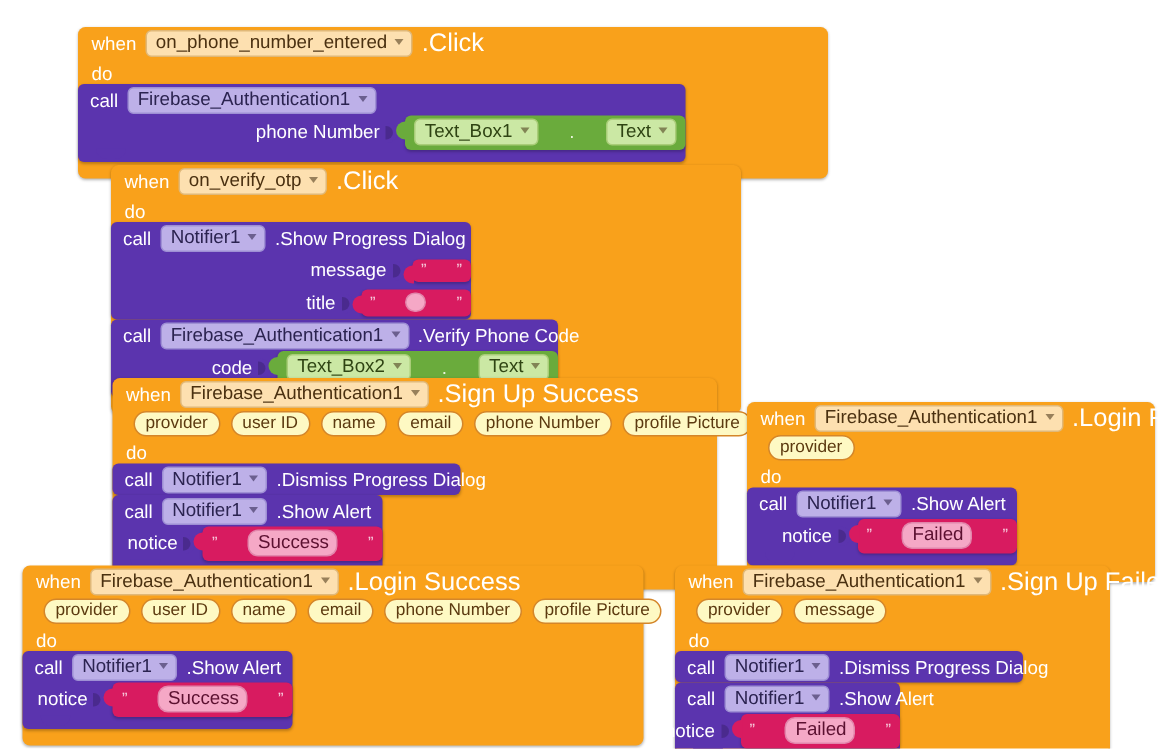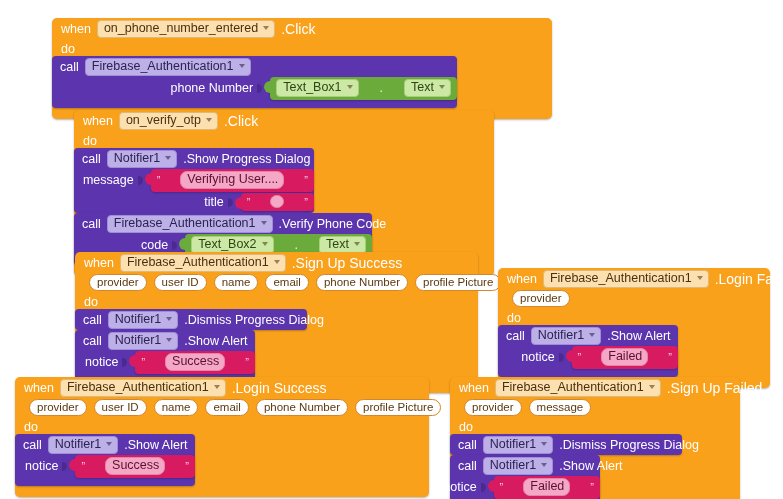--- a/index.html
+++ b/index.html
@@ -29,21 +29,21 @@
     font-size: 12.5px;
     white-space: nowrap;
   }
   .evt-params {
     display: flex; align-items: center;
     gap: 7px;
     padding: 1px 9px 2px 14px;
     height: 19px;
   }
   .param {
-    background: #ffffff;
+    background: #fef9c3;
     border: 1px solid #d4862a;
     border-radius: 9px;
     color: #5c3a10;
     font-size: 11.5px;
     padding: 1px 7px 2px;
     line-height: 12px;
     white-space: nowrap;
   }
   .evt-body {
     display: flex;
@@ -91,21 +91,21 @@
     border-radius: 7px;
   }
   .caret {
     width: 0; height: 0;
     border-left: 3px solid transparent;
     border-right: 3px solid transparent;
     border-top: 4px solid rgba(70,50,20,.55);
     display: inline-block;
   }
   .caret.lt { border-top-color: rgba(40,30,70,.55); }
-  .evt-title { color:#fff; font-size:14px; }
+  .evt-title { color:#fff; font-size:17px; }
 
   
   .call {
     position: relative;
     background: #5b34ae;
     border-radius: 4px;
     box-shadow: 0 1px 2px rgba(0,0,0,.25);
     color: #ffffff;
     font-size: 12.5px;
     margin-bottom: 0;
@@ -239,21 +239,20 @@
             <i class="caret lt"></i>
           </span>
           <span>.Show Progress Dialog</span>
         </div>
         <div class="arg-row">
           <span class="arg-name">message</span>
           <span class="socket"></span>
           <span class="valblk pink" style="margin-left:1px;">
             <span class="plug"></span>
             <span class="quote">”</span>
-            <span class="dd pinkval">Verifying User....</span>
             <span class="quote">”</span>
           </span>
         </div>
         <div class="arg-row">
           <span class="arg-name">title</span>
           <span class="socket"></span>
           <span class="valblk pink" style="margin-left:1px;">
             <span class="plug"></span>
             <span class="quote">”</span>
             <span class="dd pinkval" style="height:13px;"></span>

